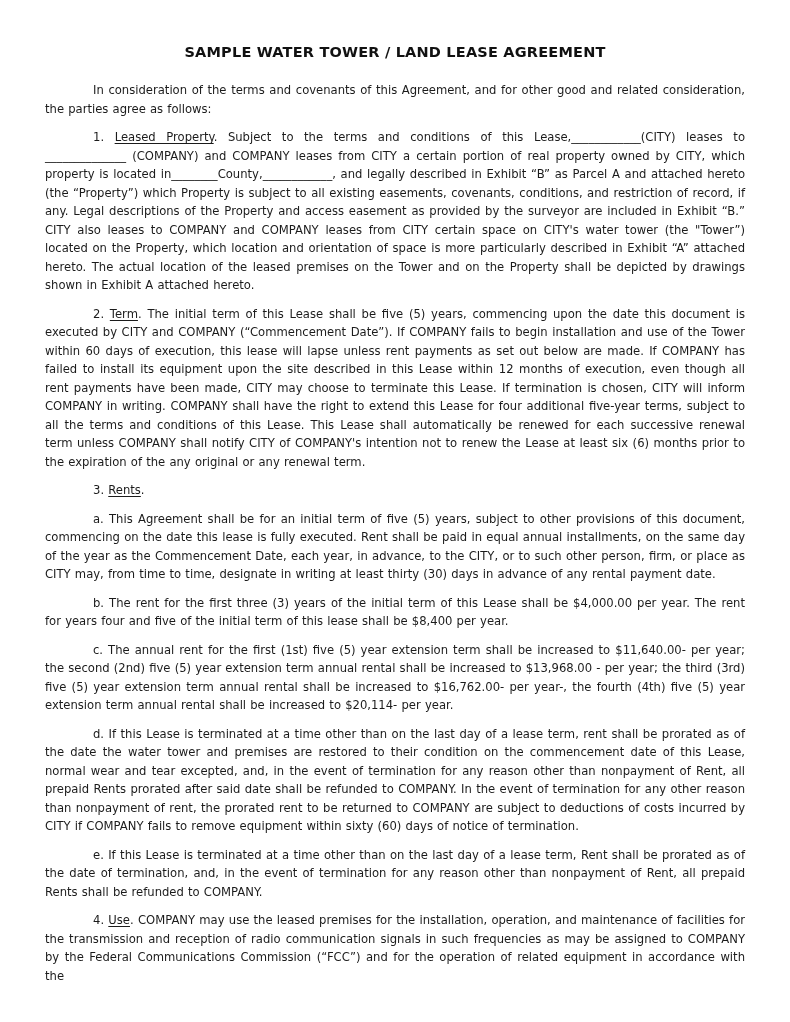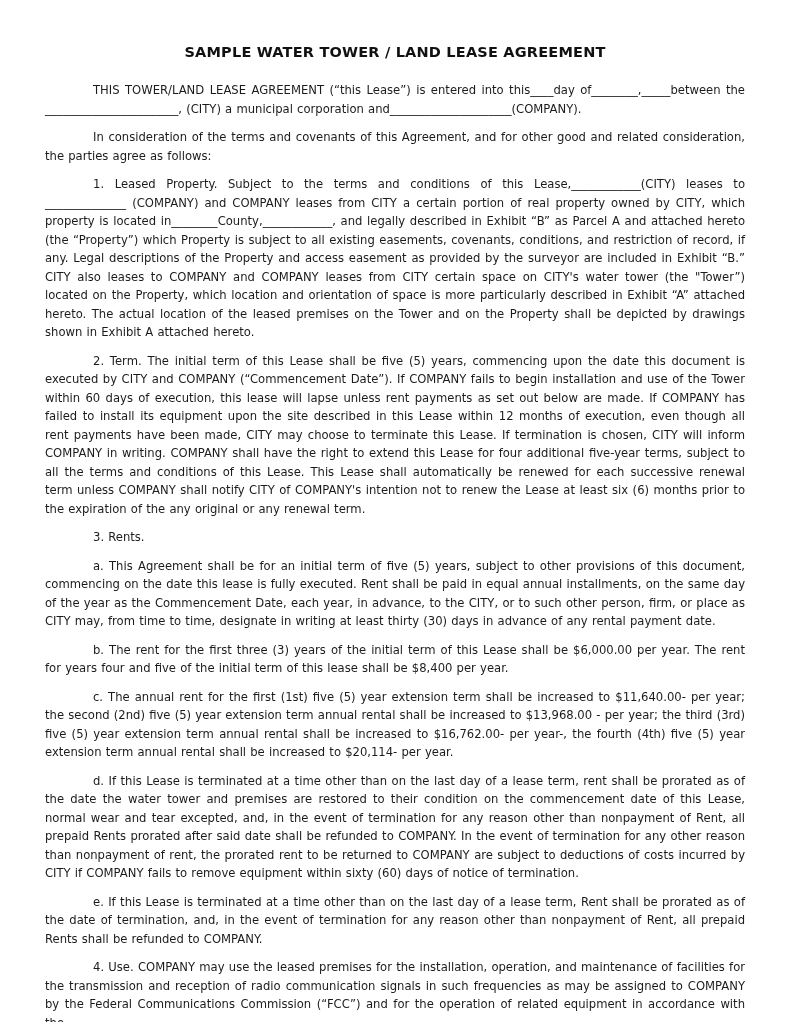--- a/index.html
+++ b/index.html
@@ -31,33 +31,31 @@
   }
   p.para {
     font-size: 11.6px;
     line-height: 18.5px;
     text-align: justify;
     text-indent: 48px;
     margin: 0 0 10px 0;
     word-spacing: 0.5px;
   }
   .u {
+    text-decoration: underline;
     text-underline-offset: 2px;
   }
 </style>
 </head>
 <body>
 
 <div class="page">
 
   <h1 class="doc-title"><span>SAMPLE WATER TOWER / LAND LEASE AGREEMENT</span></h1>
 
-  <p class="para">
-    <span>THIS TOWER/LAND LEASE AGREEMENT (“this Lease”) is entered into this____day of________,_____between the _______________________, (CITY) a municipal corporation and_____________________(COMPANY).</span>
-  </p>
 
   <p class="para">
     <span>In consideration of the terms and covenants of this Agreement, and for other good and related consideration, the parties agree as follows:</span>
   </p>
 
   <p class="para">
     <span>1. </span><span class="u">Leased Property</span><span>. Subject to the terms and conditions of this Lease,____________(CITY) leases to ______________ (COMPANY) and COMPANY leases from CITY a certain portion of real property owned by CITY, which property is located in________County,____________, and legally described in Exhibit “B” as Parcel A and attached hereto (the “Property”) which Property is subject to all existing easements, covenants, conditions, and restriction of record, if any. Legal descriptions of the Property and access easement as provided by the surveyor are included in Exhibit “B.” CITY also leases to COMPANY and COMPANY leases from CITY certain space on CITY's water tower (the "Tower”) located on the Property, which location and orientation of space is more particularly described in Exhibit “A” attached hereto. The actual location of the leased premises on the Tower and on the Property shall be depicted by drawings shown in Exhibit A attached hereto.</span>
   </p>
 
   <p class="para">
@@ -66,21 +64,21 @@
 
   <p class="para">
     <span>3. </span><span class="u">Rents</span><span>.</span>
   </p>
 
   <p class="para">
     <span>a. This Agreement shall be for an initial term of five (5) years, subject to other provisions of this document, commencing on the date this lease is fully executed. Rent shall be paid in equal annual installments, on the same day of the year as the Commencement Date, each year, in advance, to the CITY, or to such other person, firm, or place as CITY may, from time to time, designate in writing at least thirty (30) days in advance of any rental payment date.</span>
   </p>
 
   <p class="para">
-    <span>b. The rent for the first three (3) years of the initial term of this Lease shall be $6,000.00 per year. The rent for years four and five of the initial term of this lease shall be $8,400 per year.</span>
+    <span>b. The rent for the first three (3) years of the initial term of this Lease shall be $4,000.00 per year. The rent for years four and five of the initial term of this lease shall be $8,400 per year.</span>
   </p>
 
   <p class="para">
     <span>c. The annual rent for the first (1st) five (5) year extension term shall be increased to $11,640.00- per year; the second (2nd) five (5) year extension term annual rental shall be increased to $13,968.00 - per year; the third (3rd) five (5) year extension term annual rental shall be increased to $16,762.00- per year-, the fourth (4th) five (5) year extension term annual rental shall be increased to $20,114- per year.</span>
   </p>
 
   <p class="para">
     <span>d. If this Lease is terminated at a time other than on the last day of a lease term, rent shall be prorated as of the date the water tower and premises are restored to their condition on the commencement date of this Lease, normal wear and tear excepted, and, in the event of termination for any reason other than nonpayment of Rent, all prepaid Rents prorated after said date shall be refunded to COMPANY. In the event of termination for any other reason than nonpayment of rent, the prorated rent to be returned to COMPANY are subject to deductions of costs incurred by CITY if COMPANY fails to remove equipment within sixty (60) days of notice of termination.</span>
   </p>
 

